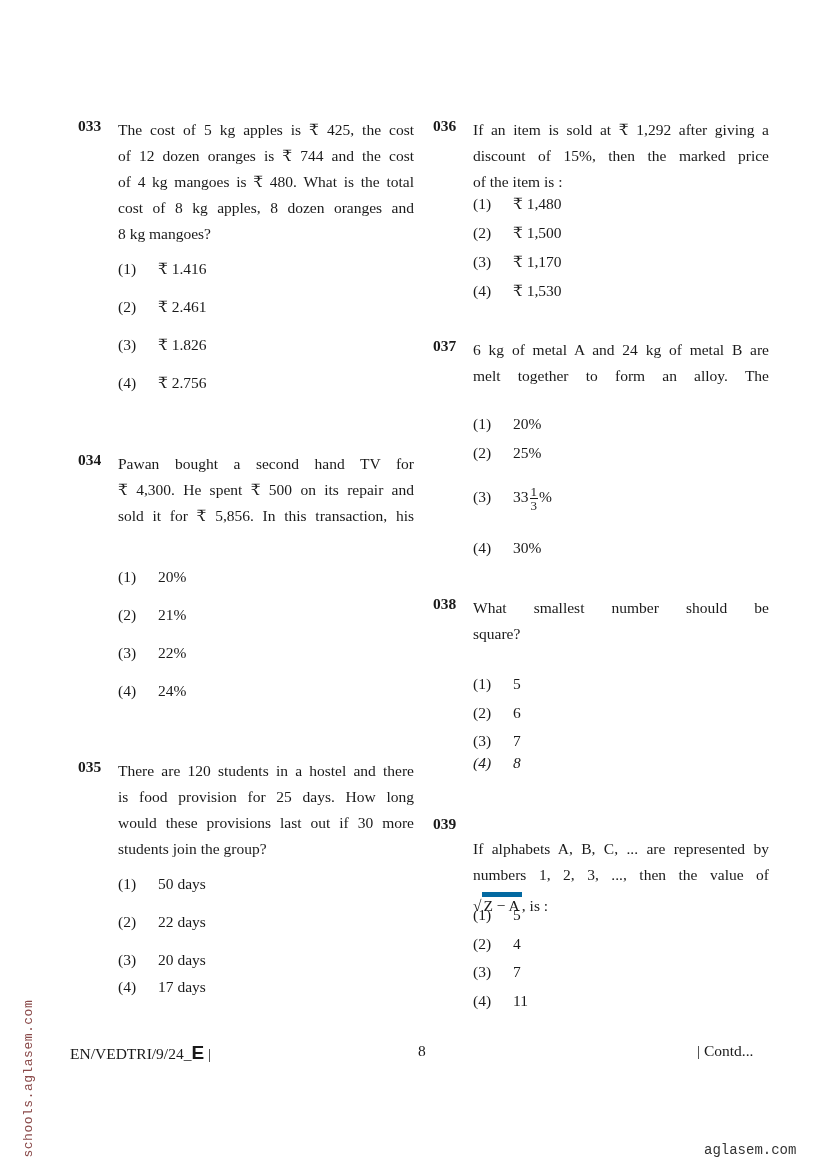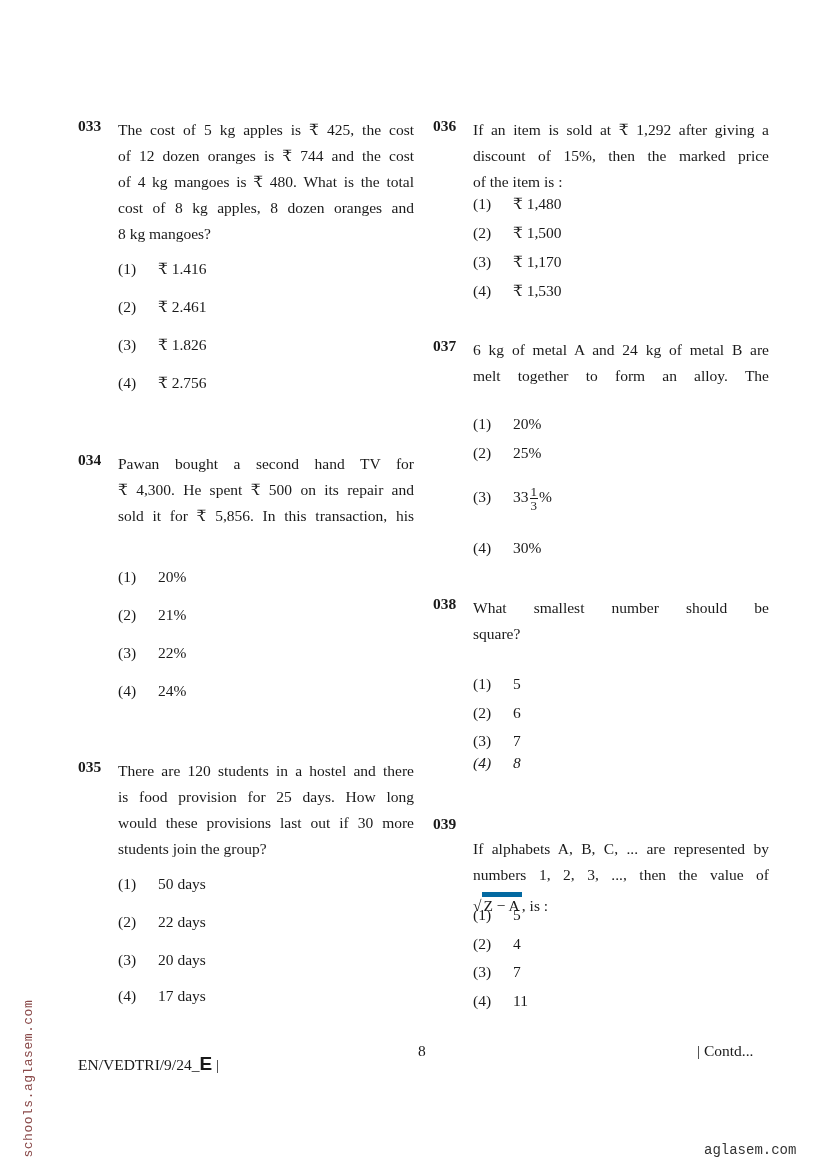--- a/index.html
+++ b/index.html
@@ -58,21 +58,21 @@
   <span class="qnum">035</span>
   <div class="qtext" style="width:296px;">
     <span class="qline j">There are 120 students in a hostel and there</span>
     <span class="qline j">is food provision for 25 days. How long</span>
     <span class="qline j">would these provisions last out if 30 more</span>
     <span class="qline">students join the group?</span>
   </div>
   <div class="opt" style="top:117px;"><span class="on">(1)</span><span>50 days</span></div>
   <div class="opt" style="top:155px;"><span class="on">(2)</span><span>22 days</span></div>
   <div class="opt" style="top:193px;"><span class="on">(3)</span><span>20 days</span></div>
-  <div class="opt" style="top:229px;"><span class="on">(4)</span><span>17 days</span></div>
+  <div class="opt" style="top:220px;"><span class="on">(4)</span><span>17 days</span></div>
 </div>
 
 <div class="q" style="left:433px; top:117px; width:340px;">
   <span class="qnum">036</span>
   <div class="qtext" style="width:296px;">
     <span class="qline j">If an item is sold at ₹ 1,292 after giving a</span>
     <span class="qline j">discount of 15%, then the marked price</span>
     <span class="qline">of the item is :</span>
   </div>
   <div class="opt" style="top:78px;"><span class="on">(1)</span><span>₹ 1,480</span></div>
@@ -113,21 +113,21 @@
     <span class="qline j">If alphabets A, B, C, ... are represented by</span>
     <span class="qline j">numbers 1, 2, 3, ..., then the value of</span>
     <span class="qline" style="height:36px; line-height:36px;"><span class="sqrt">√<span class="rad">Z − A</span></span><span>, is :</span></span>
   </div>
   <div class="opt" style="top:91px;"><span class="on">(1)</span><span>5</span></div>
   <div class="opt" style="top:120px;"><span class="on">(2)</span><span>4</span></div>
   <div class="opt" style="top:148px;"><span class="on">(3)</span><span>7</span></div>
   <div class="opt" style="top:177px;"><span class="on">(4)</span><span>11</span></div>
 </div>
 
-<div class="footer" style="left:78px;margin-top:11px;">
+<div class="footer" style="left:70px;">
   <span>EN/VEDTRI/9/24_</span><span class="setE">E</span>
   <span>|</span>
 </div>
 <div class="footer" style="left:418px;">8</div>
 <div class="footer" style="left:697px;">| Contd...</div>
 
 <div class="wm-side">schools.aglasem.com</div>
 <div class="wm-br">aglasem.com</div>
 
 </body></html>

